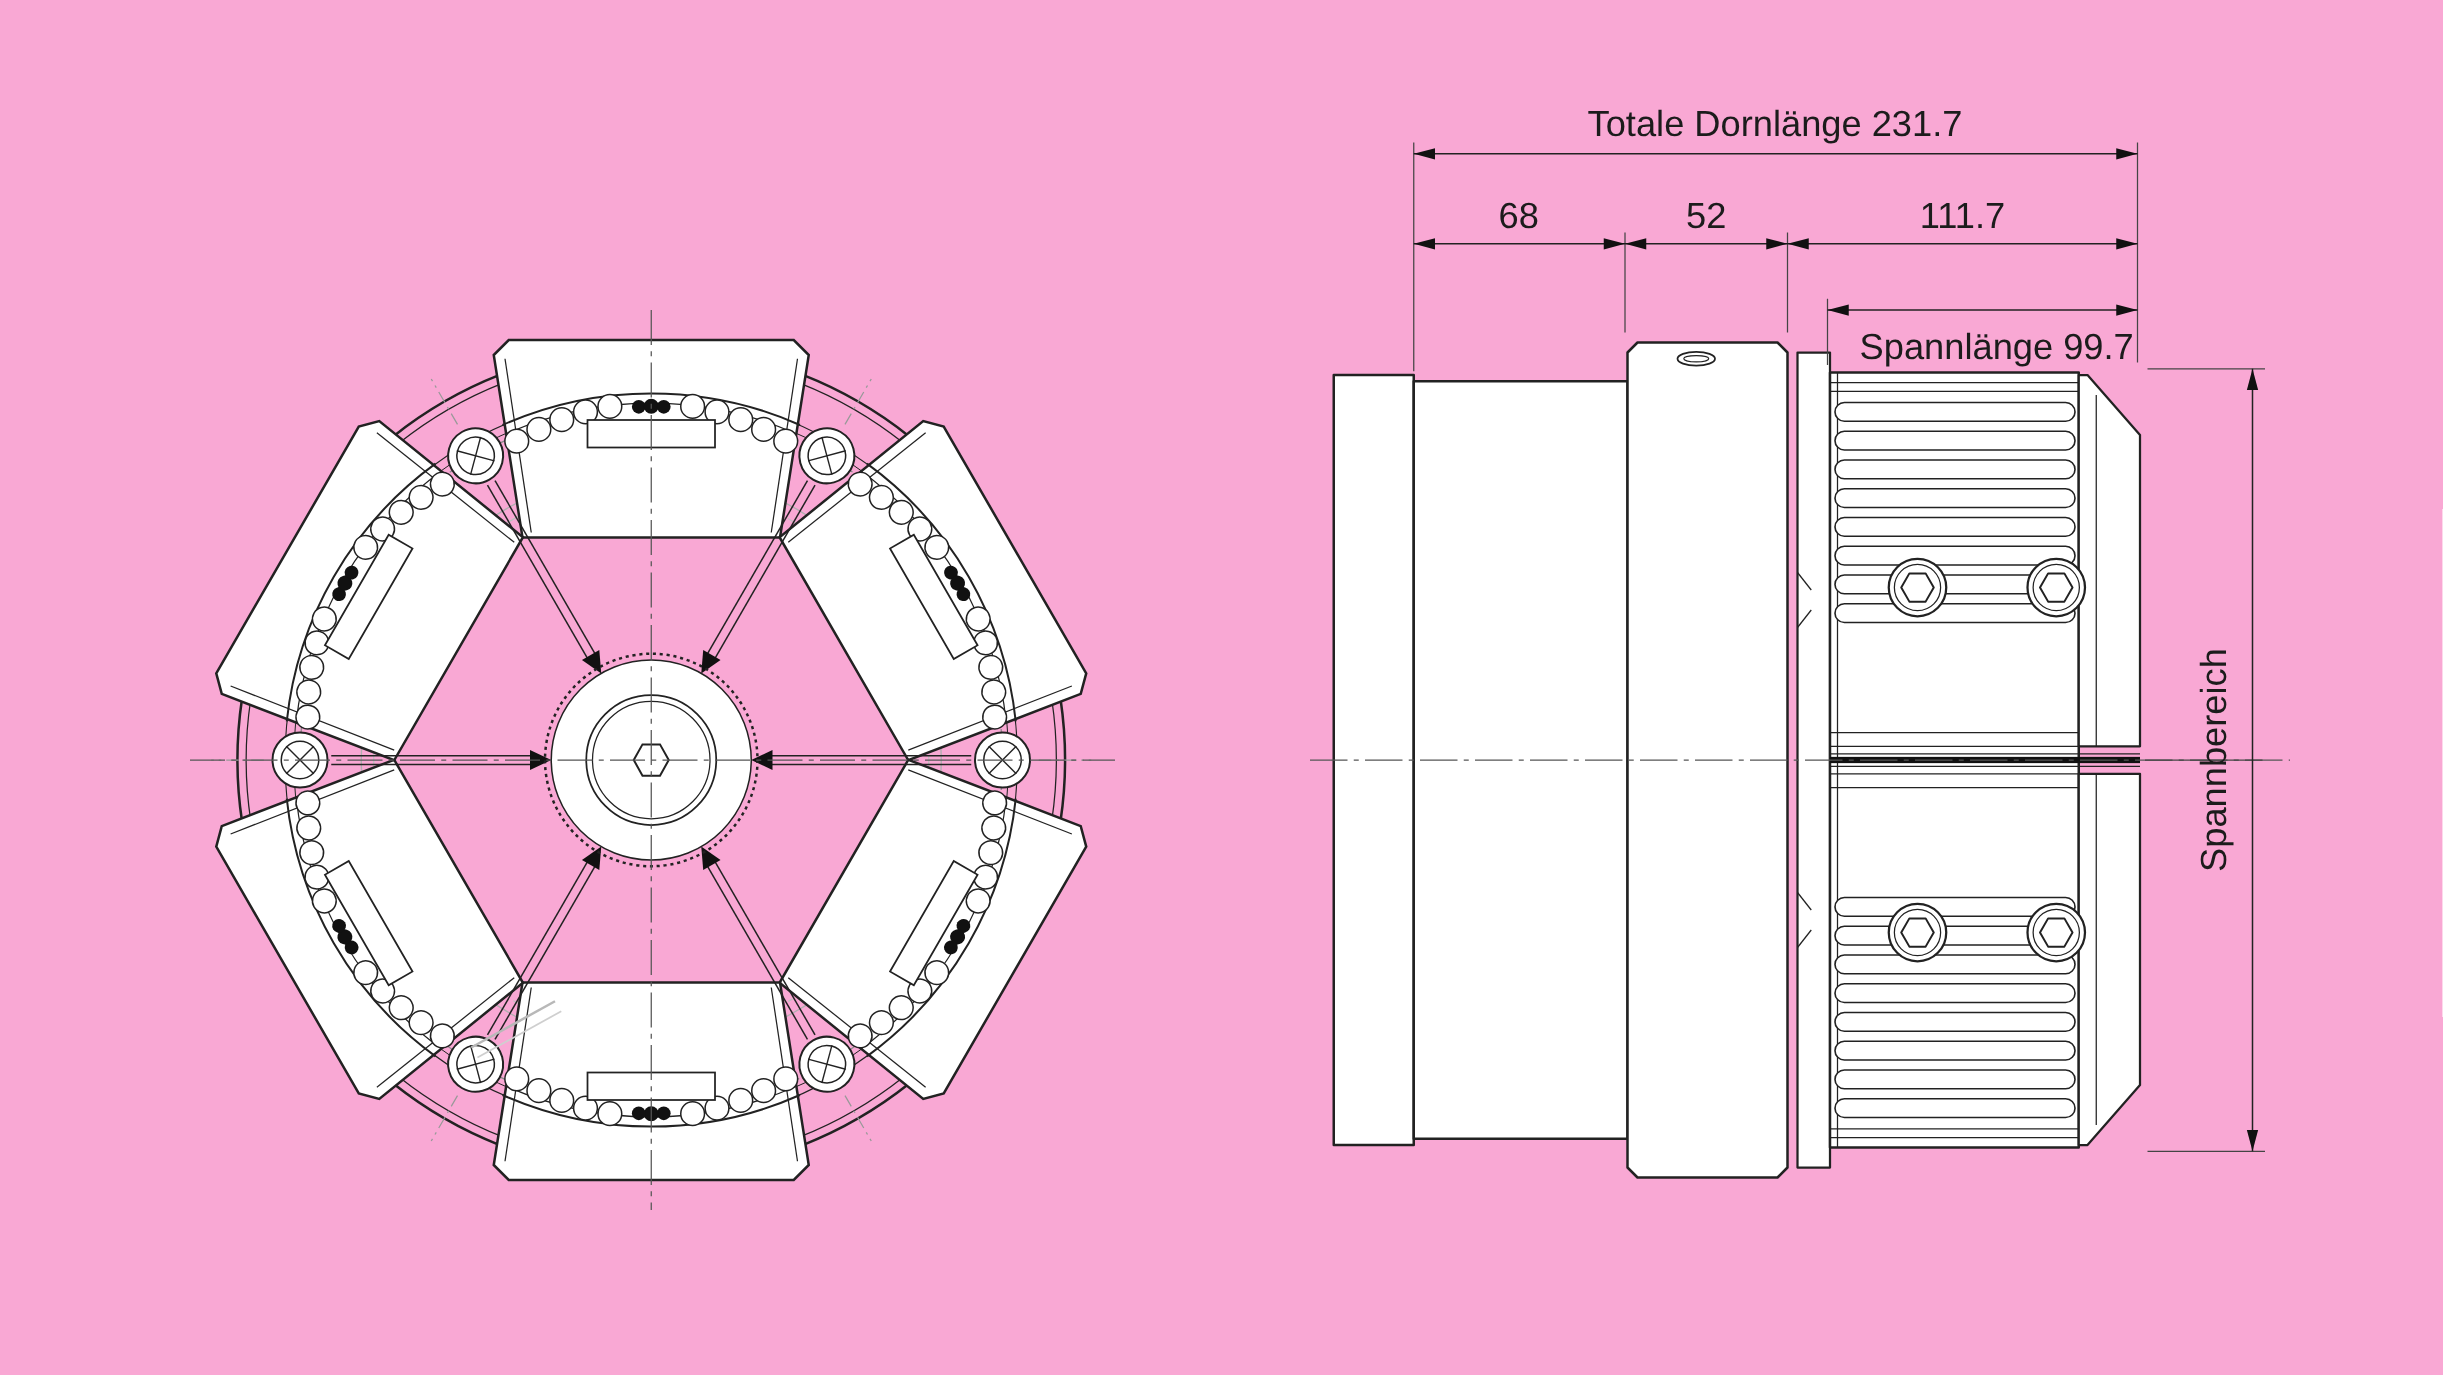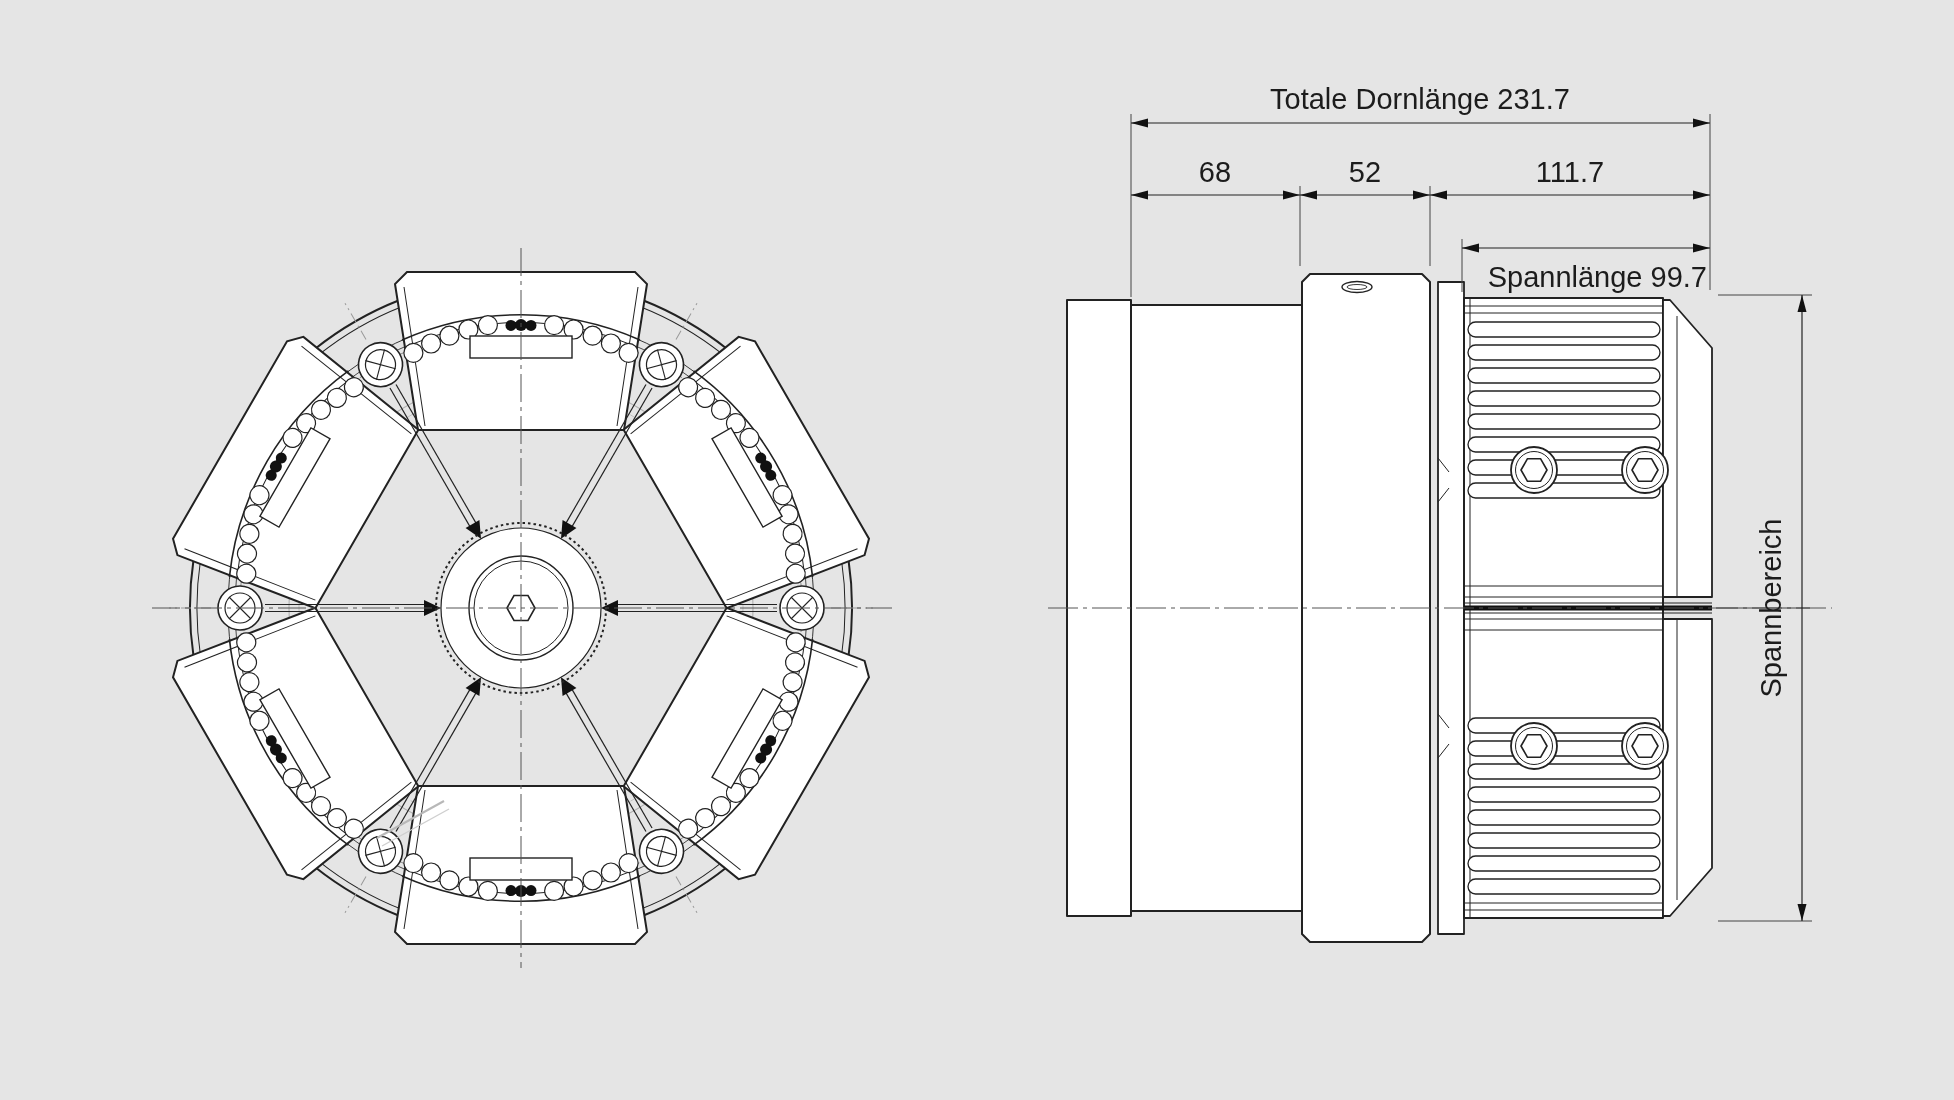--- a/index.html
+++ b/index.html
@@ -1,16 +1,16 @@
 <!DOCTYPE html>
 <html><head>
 <meta charset="utf-8">
 <style>
   html,body{margin:0;padding:0;background:#ffffff;}
-  .canvas{position:relative;width:1954px;height:1100px;background:#e5e5e5;overflow:hidden;
+  .canvas{position:relative;width:1954px;height:1100px;background:#f9a8d4;overflow:hidden;
           font-family:"Liberation Sans", sans-serif;}
   svg text{font-family:"Liberation Sans", sans-serif;fill:#1c1c1c;}
   .dimtext{font-size:29px;}
 </style>
 </head>
 <body>
 
 <div class="canvas">
 <svg width="1954" height="1100" viewBox="0 0 1954 1100">
   <defs>

